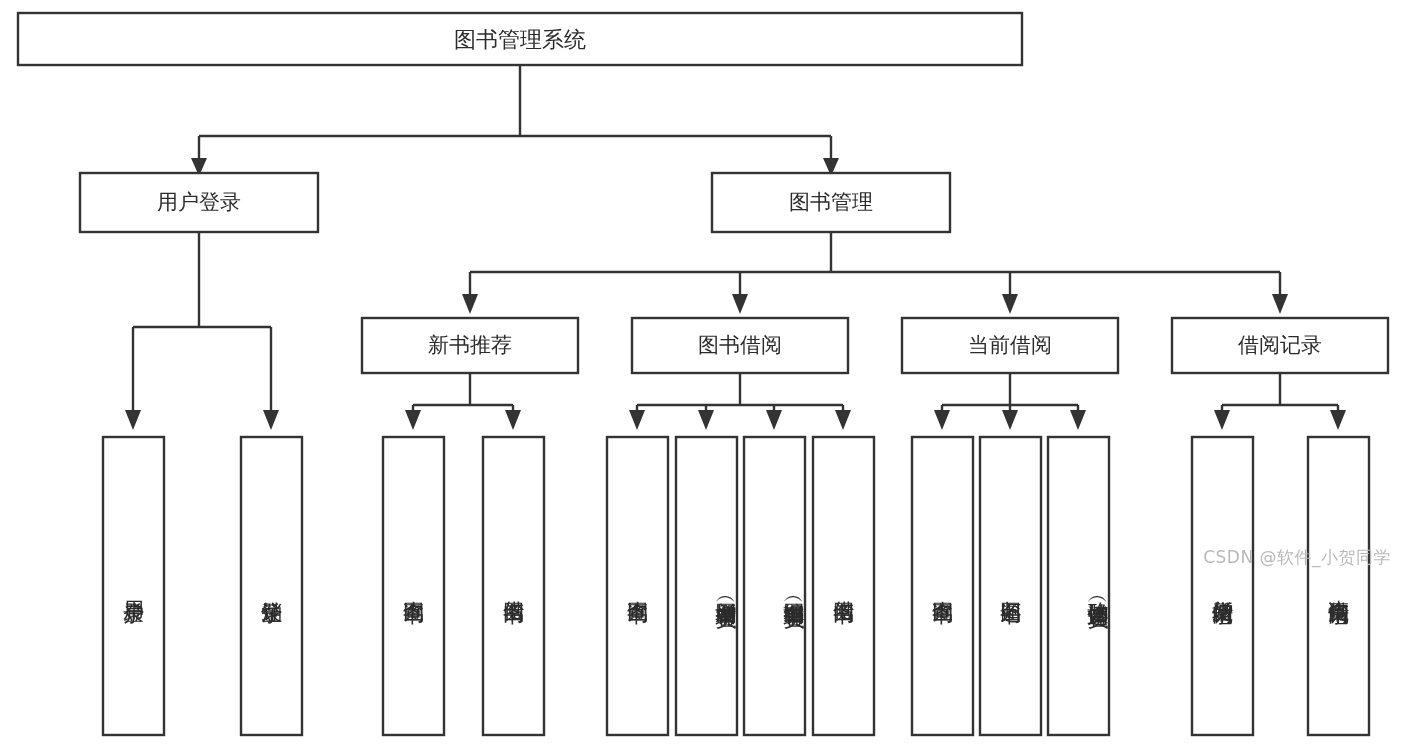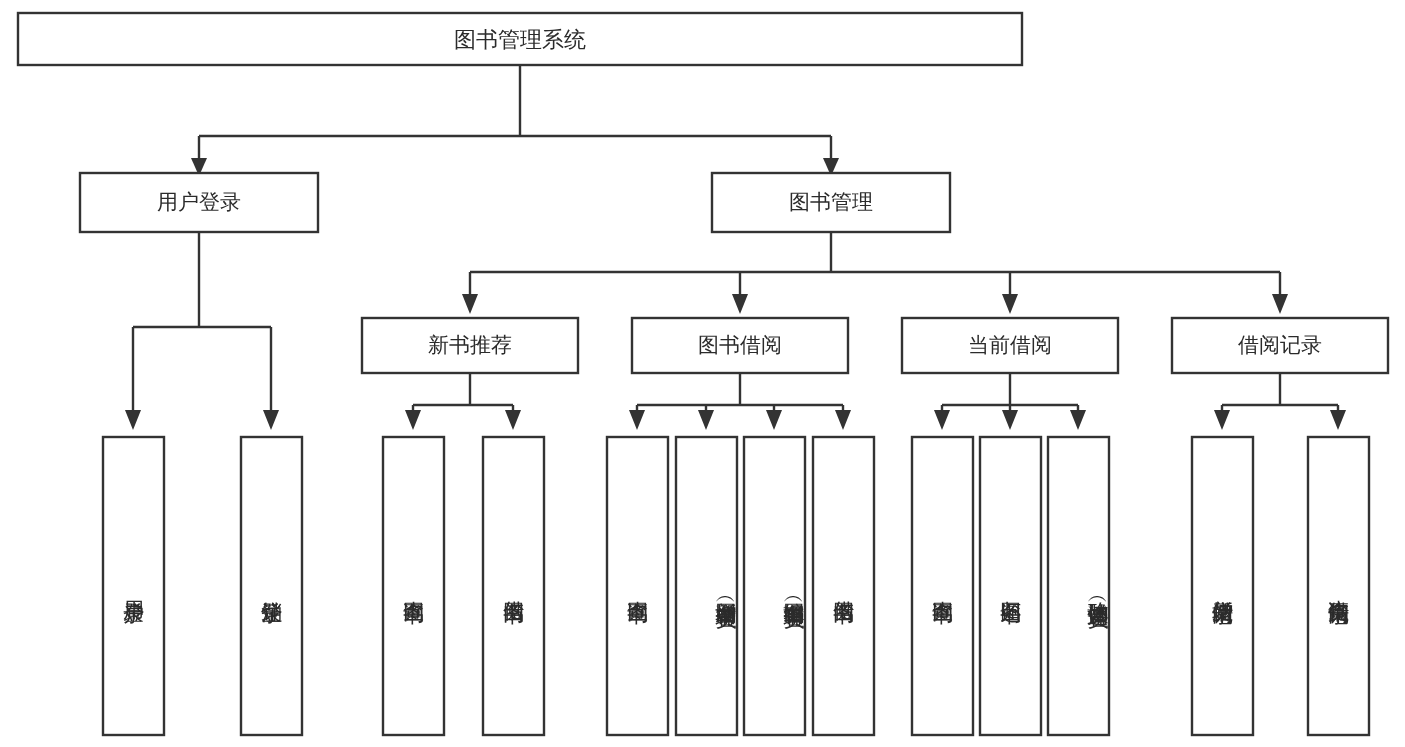--- a/index.html
+++ b/index.html
@@ -216,14 +216,15 @@
   <div class="vlabel" style="left:744px; top:443px; width:61px; height:292px;">编辑图书（管理员）</div>
   <div class="vlabel centered" style="left:813px; top:437px; width:61px; height:298px;">借阅图书</div>
 
   <div class="vlabel centered" style="left:912px; top:437px; width:61px; height:298px;">查询图书</div>
   <div class="vlabel centered" style="left:980px; top:437px; width:61px; height:298px;">归还图书</div>
   <div class="vlabel" style="left:1048px; top:443px; width:61px; height:292px;">确认归还（管理员）</div>
 
   <div class="vlabel centered" style="left:1192px; top:437px; width:61px; height:298px;">新增借阅记录</div>
   <div class="vlabel centered" style="left:1308px; top:437px; width:61px; height:298px;">查询借阅记录</div>
 
+  <div id="watermark">CSDN @软件_小贺同学</div>
 
 </div>
 
 </body></html>

